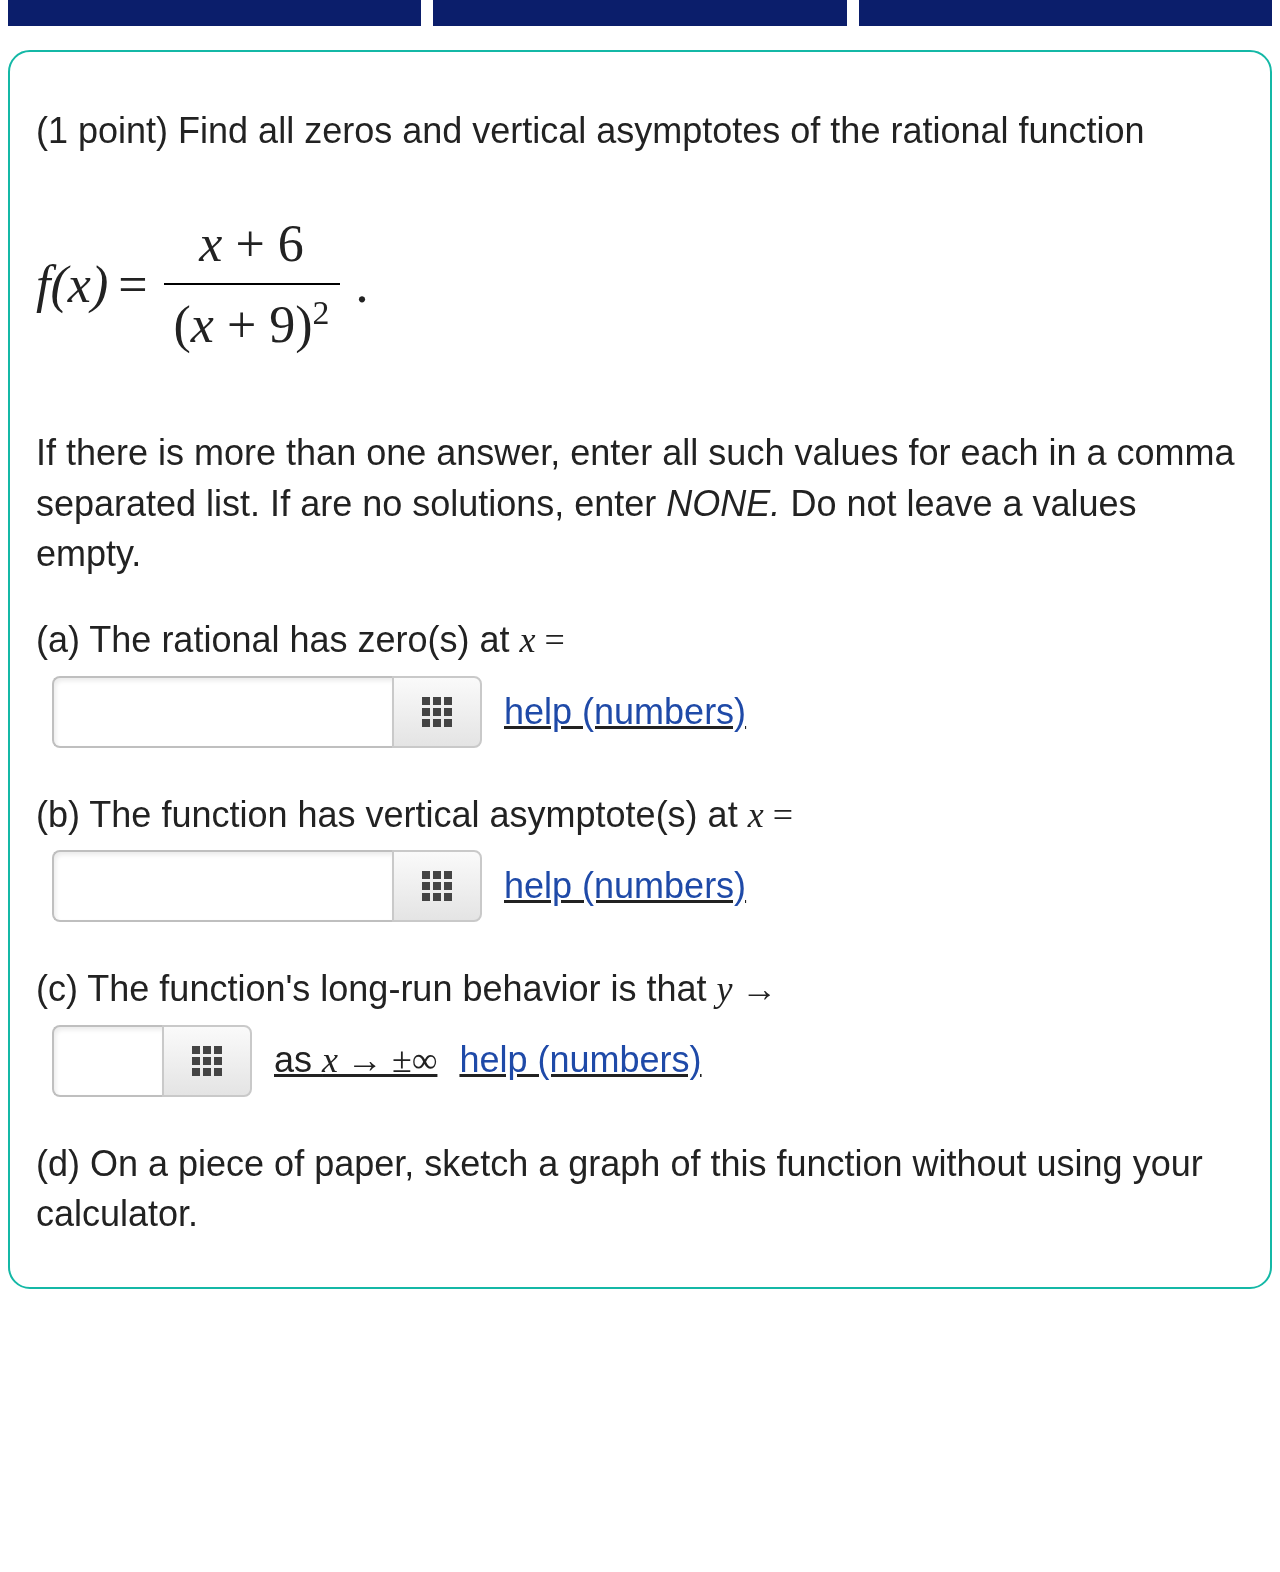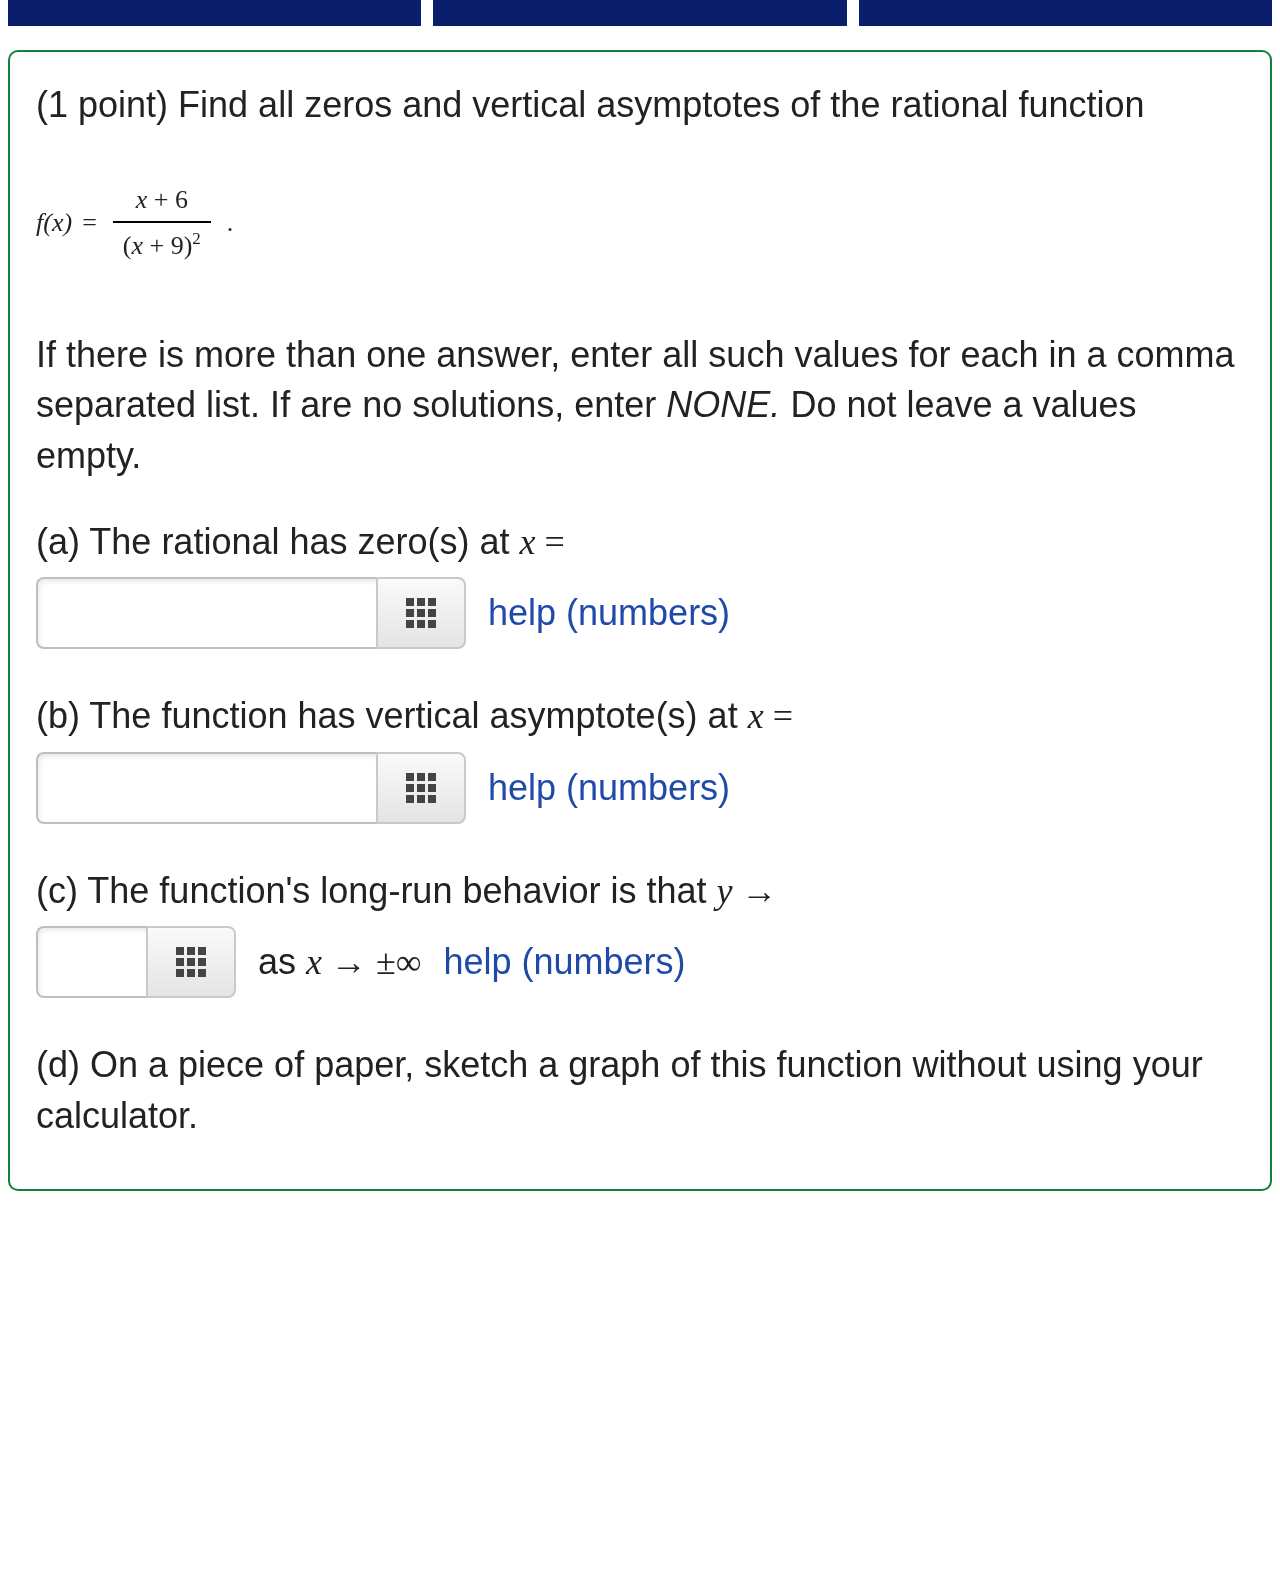--- a/index.html
+++ b/index.html
@@ -20,51 +20,52 @@
   .nav-btn {
     background: #0b1e6b;
     color: #fff;
     flex: 1;
     border-radius: 0;
     height: 26px;
     display: block;
     border-top: none;
   }
   .problem {
-    border: 2px solid #15803d;
-    border-radius: 10px;
+    border: 2px solid #14b8a6;
+    border-radius: 22px;
     margin: 18px 8px 0 8px;
-    padding: 28px 26px 12px 26px;
+    padding: 54px 26px 12px 26px;
     line-height: 1.4;
   }
   .para { margin: 0 0 36px 0; }
   .math-var { font-family: "Cambria Math", "STIXGeneral", "Times New Roman", serif; font-style: italic; }
   .math { font-family: "Cambria Math", "STIXGeneral", "Times New Roman", serif; }
   .equation {
     display: flex;
     align-items: center;
     gap: 10px;
     margin: 30px 0 50px 0;
-    font-size: 26px;
+    font-size: 52px;
   }
   .frac {
     display: inline-flex;
     flex-direction: column;
     align-items: center;
     vertical-align: middle;
     margin: 16px 6px;
   }
   .frac .num { padding: 0 16px 2px; }
   .frac .den { border-top: 2px solid #000; padding: 4px 10px 0; }
   .sup { font-size: 0.65em; vertical-align: super; }
   .answer-row {
     display: flex;
     align-items: center;
     gap: 22px;
-    margin: 8px 0 42px 0;
+    margin: 8px 0 42px 16px;
+    text-decoration: underline;
   }
   .input-wrap {
     display: flex;
     align-items: stretch;
     height: 72px;
   }
   .ans-input {
     width: 340px;
     border: 2px solid #bfbfbf;
     border-right: none;

